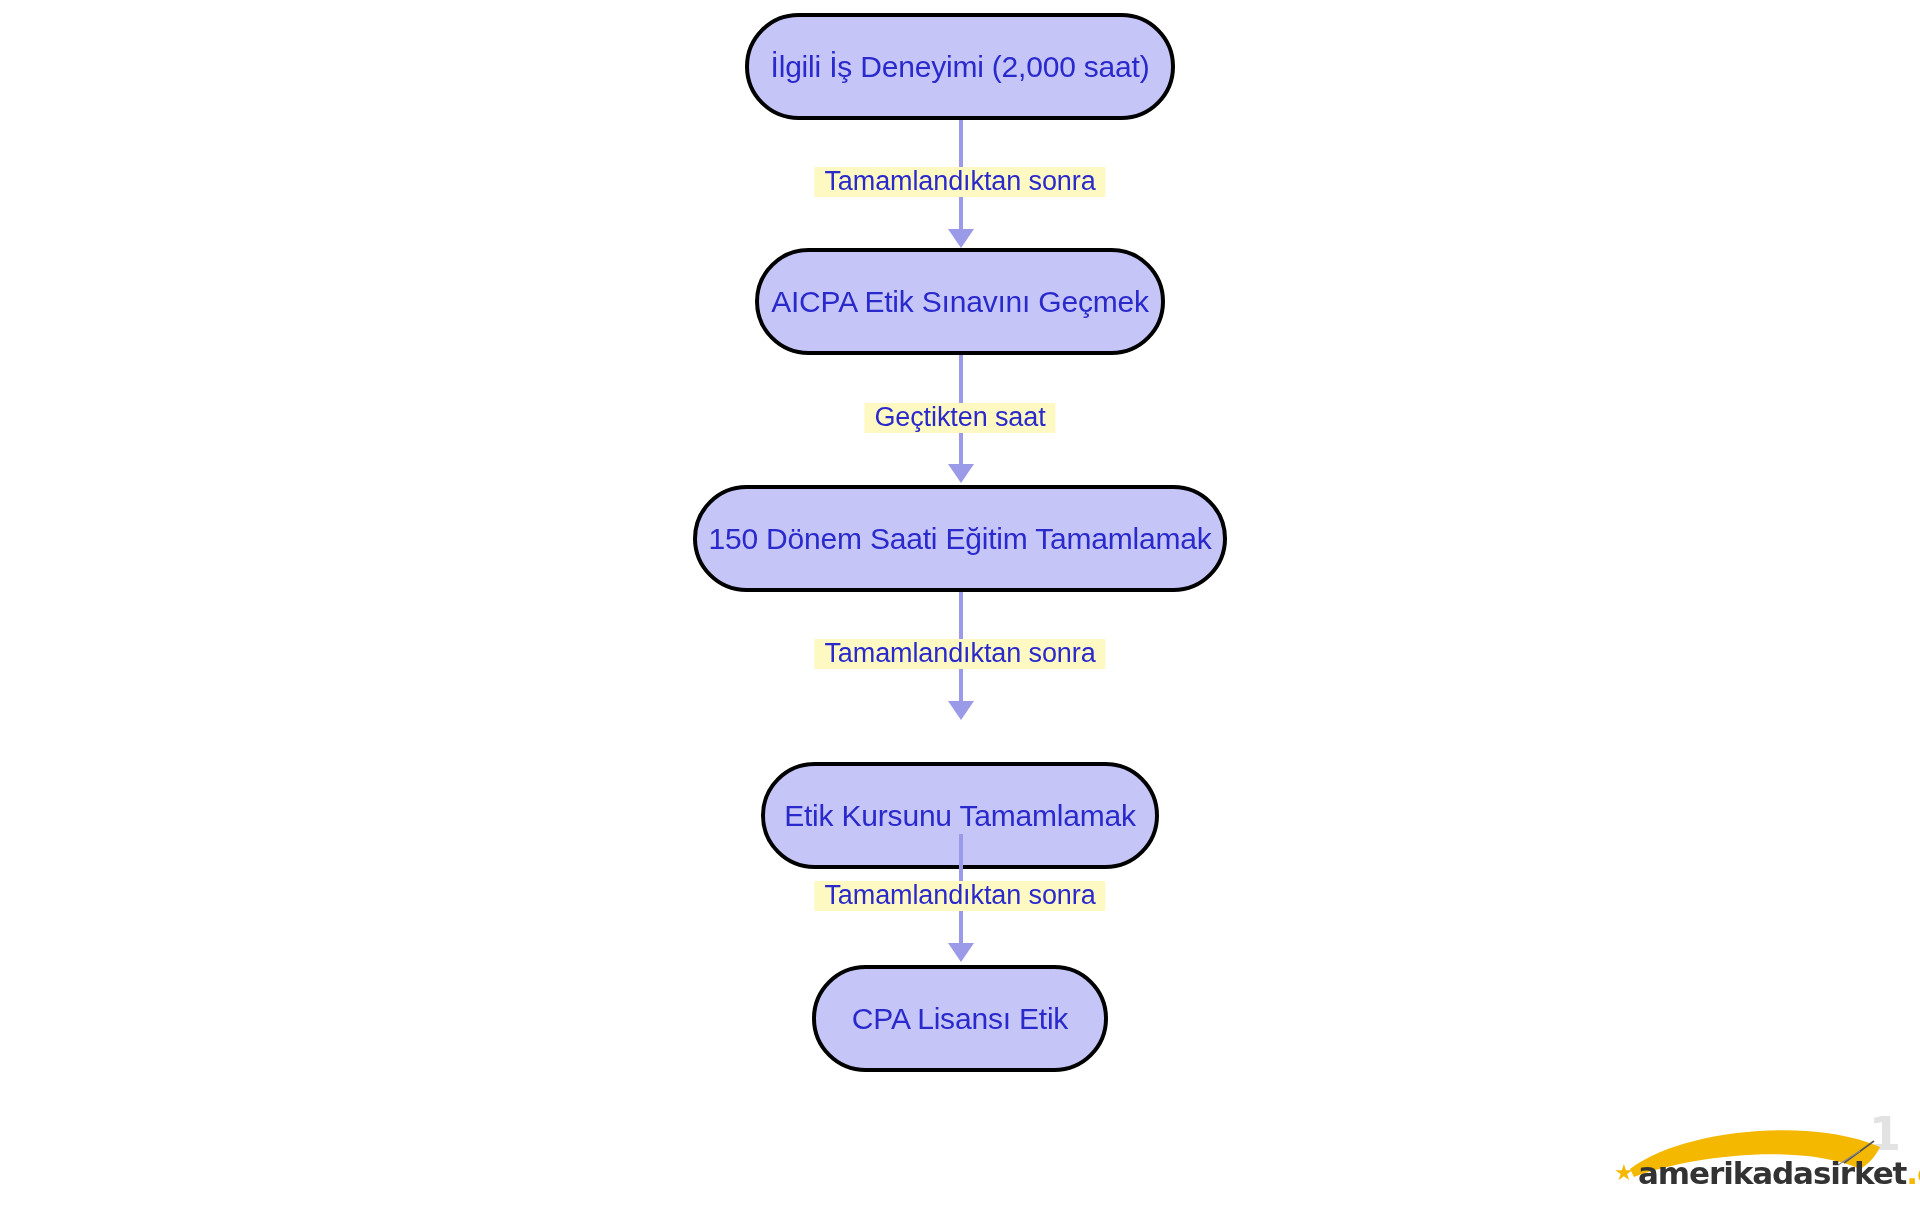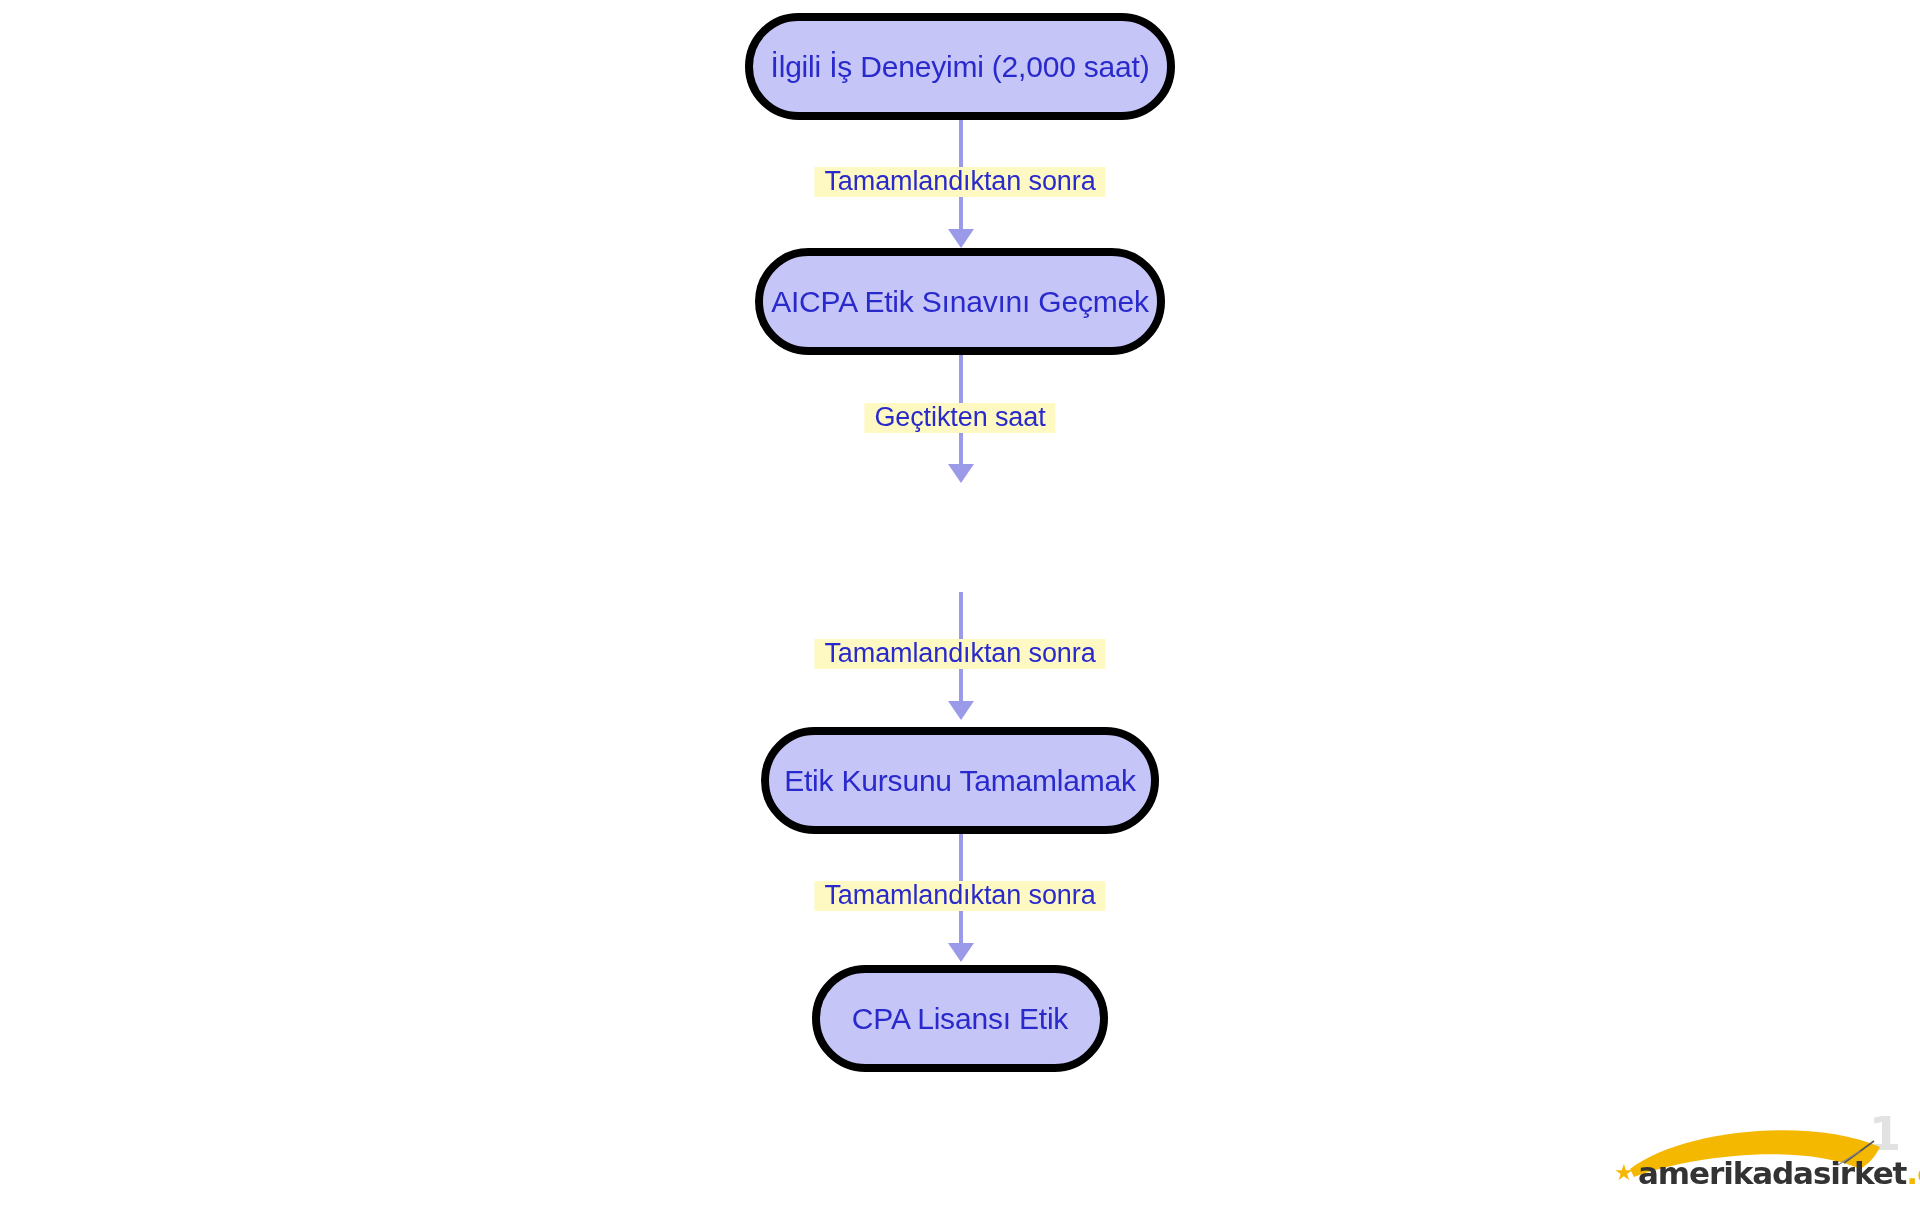--- a/index.html
+++ b/index.html
@@ -23,21 +23,21 @@
     width: 1920px;
     height: 1215px;
   }
 
   
   .node {
     position: absolute;
     box-sizing: border-box;
     height: 107px;
     background: #c5c5f8;
-    border: 8px solid #000000;
+    border: 4px solid #000000;
     border-radius: 54px;
     display: flex;
     align-items: center;
     justify-content: center;
     color: #2929cc;
     font-size: 30px;
     font-weight: 400;
     letter-spacing: -0.2px;
     white-space: nowrap;
     padding: 0 34px;
@@ -132,26 +132,29 @@
   <div class="edge-label" style="top:167px;">Tamamlandıktan sonra</div>
 
   <div class="node" id="node-2" style="left:755px; top:248px; width:410px;">
     <span class="node-label">AICPA Etik Sınavını Geçmek</span>
   </div>
 
   <div class="connector" style="top:355px; height:118px;"></div>
   <div class="arrowhead" style="top:464px;"></div>
   <div class="edge-label" style="top:403px;">Geçtikten saat</div>
 
+  <div class="node" id="node-3" style="left:693px; top:485px; width:534px;">
+    <span class="node-label">150 Dönem Saati Eğitim Tamamlamak</span>
+  </div>
 
   <div class="connector" style="top:592px; height:118px;"></div>
   <div class="arrowhead" style="top:701px;"></div>
   <div class="edge-label" style="top:639px;">Tamamlandıktan sonra</div>
 
-  <div class="node" id="node-4" style="left:761px; top:727px; width:398px;text-align:center;">
+  <div class="node" id="node-4" style="left:761px; top:762px; width:398px;text-align:center;">
     <span class="node-label">Etik Kursunu Tamamlamak</span>
   </div>
 
   <div class="connector" style="top:834px; height:118px;"></div>
   <div class="arrowhead" style="top:943px;"></div>
   <div class="edge-label" style="top:881px;">Tamamlandıktan sonra</div>
 
   <div class="node" id="node-5" style="left:812px; top:965px; width:296px;">
     <span class="node-label">CPA Lisansı Etik</span>
   </div>

